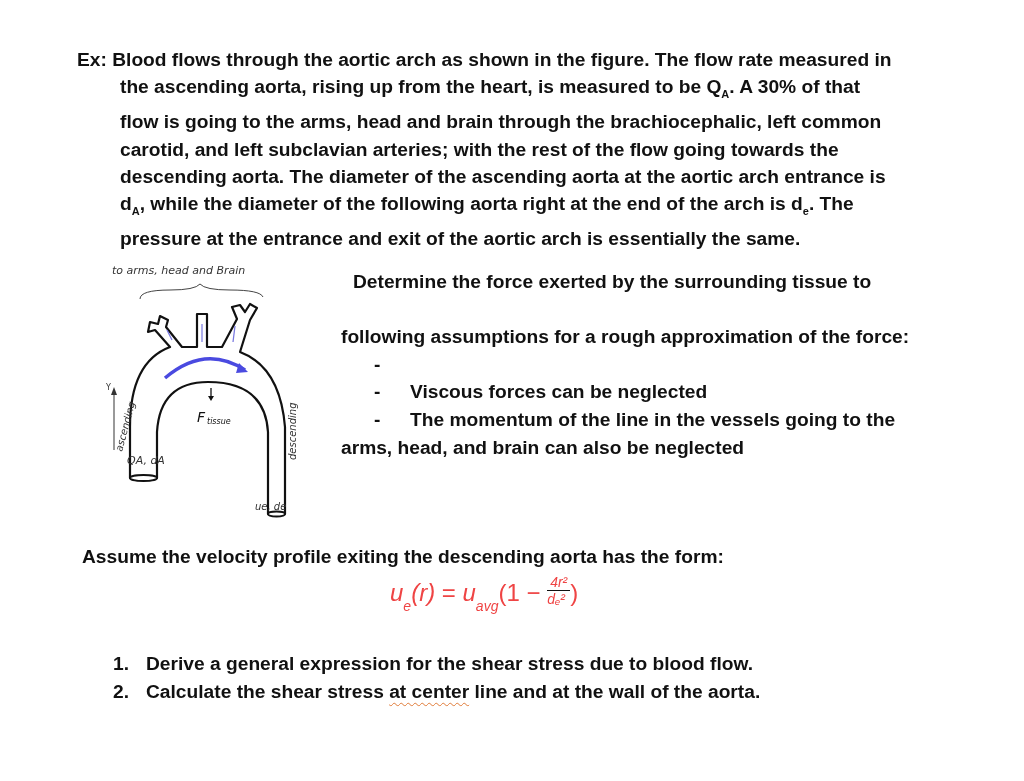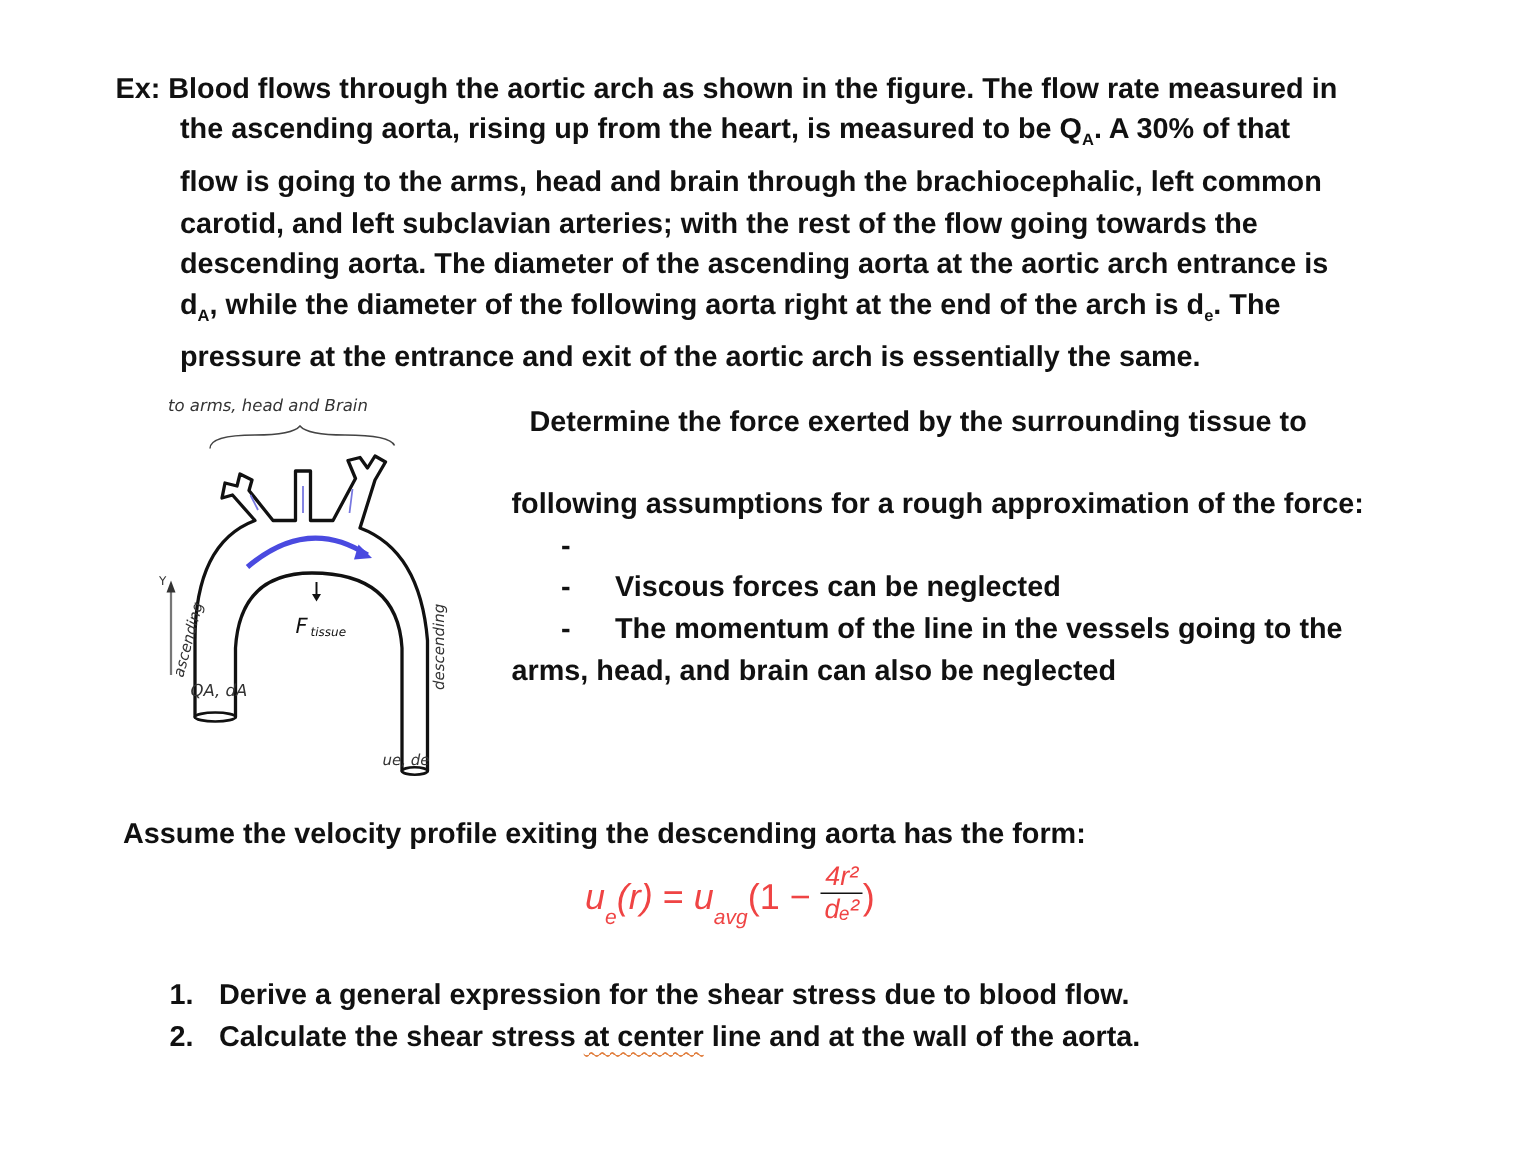--- a/index.html
+++ b/index.html
@@ -25,21 +25,21 @@
     .assume {
       position: absolute; left: 82px; top: 546px;
       font-size: 19.2px; font-weight: bold;
     }
     .formula {
       position: absolute; left: 390px; top: 578px; height: 66px; width: 280px;
       font-family: Liberation Sans, sans-serif; font-size: 24px; color: #ef4444;
     }
     .formula .it { font-style: italic; }
     .formula .sub { font-size: 14px; font-style: italic; position: relative; top: 10px; }
-    .frac { display: inline-block; vertical-align: middle; text-align: center; font-size: 18px; position: relative; top: -4px; }
+    .frac { display: inline-block; vertical-align: middle; text-align: left; font-size: 14px; position: relative; top: -4px; }
     .frac .num { display: block; border-bottom: 1.5px solid #111; padding: 0 3px; }
     .frac .den { display: block; }
     .questions {
       position: absolute; left: 113px; top: 650px;
       font-size: 19.2px; font-weight: bold; line-height: 27.5px;
     }
     .q { display: flex; }
     .q .num { width: 33px; }
     .squiggle { text-decoration: underline wavy #e07b39; text-decoration-thickness: 1px; text-underline-offset: 4px; }
   </style>

